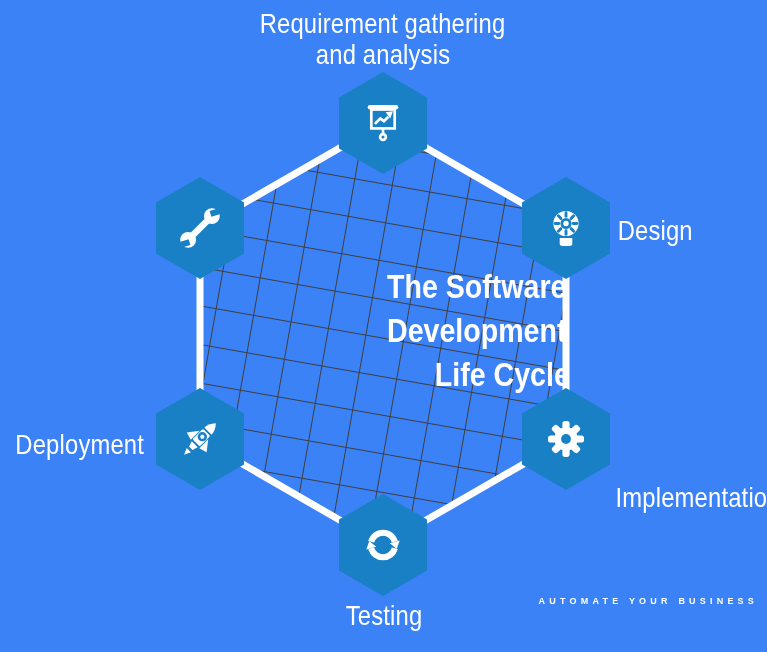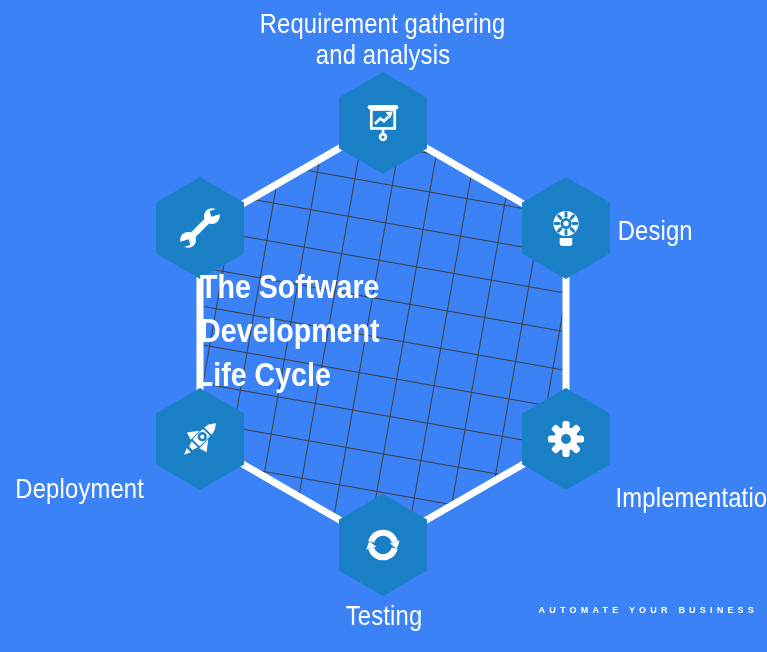--- a/index.html
+++ b/index.html
@@ -20,36 +20,36 @@
   }
   .hex-node svg{display:block;}
 
   
   .lbl{
     position:absolute;text-align:center;font-size:28px;font-weight:400;
     color:#fff;line-height:31px;letter-spacing:0.2px;
   }
   .cx{display:inline-block;transform:scaleX(.85);transform-origin:50% 50%;white-space:nowrap;}
   .title{
-    position:absolute;left:183px;top:264px;width:400px;text-align:left;
+    position:absolute;left:183px;top:264px;width:400px;text-align:right;
     font-size:34px;font-weight:700;line-height:44px;color:#fff;
   }
   .title .cx{transform:scaleX(.84);}
 
   
   .logo{position:absolute;right:9px;top:592px;width:230px;text-align:right;}
   .logo-main{
     font-size:37px;font-weight:700;line-height:38px;color:#fff;white-space:nowrap;
   }
   .logo-solid{font-family:"DejaVu Sans Mono",monospace;letter-spacing:1px;}
   .logo-itech{display:inline-block;transform:scaleX(.82);transform-origin:left center;
     font-family:"Liberation Sans",sans-serif;margin-left:-2px;}
   .logo-tagline{
     font-size:9px;font-weight:700;letter-spacing:4.2px;color:#fff;
-    margin-top:13px;white-space:nowrap;
+    margin-top:4px;white-space:nowrap;
   }
 </style>
 </head>
 <body>
 
 <div class="canvas">
 
   <svg class="hex-svg" width="767" height="652" viewBox="0 0 767 652">
     <defs>
       <pattern id="grid" width="38" height="38" patternUnits="userSpaceOnUse" patternTransform="rotate(10)">
@@ -151,21 +151,21 @@
   </div>
 
   <div class="lbl" style="left:601px;top:482px;width:160px;">
     <span class="cx">Implementation</span>
   </div>
 
   <div class="lbl" style="left:304px;top:600px;width:160px;">
     <span class="cx">Testing</span>
   </div>
 
-  <div class="lbl" style="left:0px;top:429px;width:160px;margin-top:44px;">
+  <div class="lbl" style="left:0px;top:429px;width:160px;">
     <span class="cx">Deployment</span>
   </div>
 
 
   <div class="title">
     <span class="cx">The Software</span><br>
     <span class="cx">Development</span><br>
     <span class="cx">Life Cycle</span>
   </div>
 

